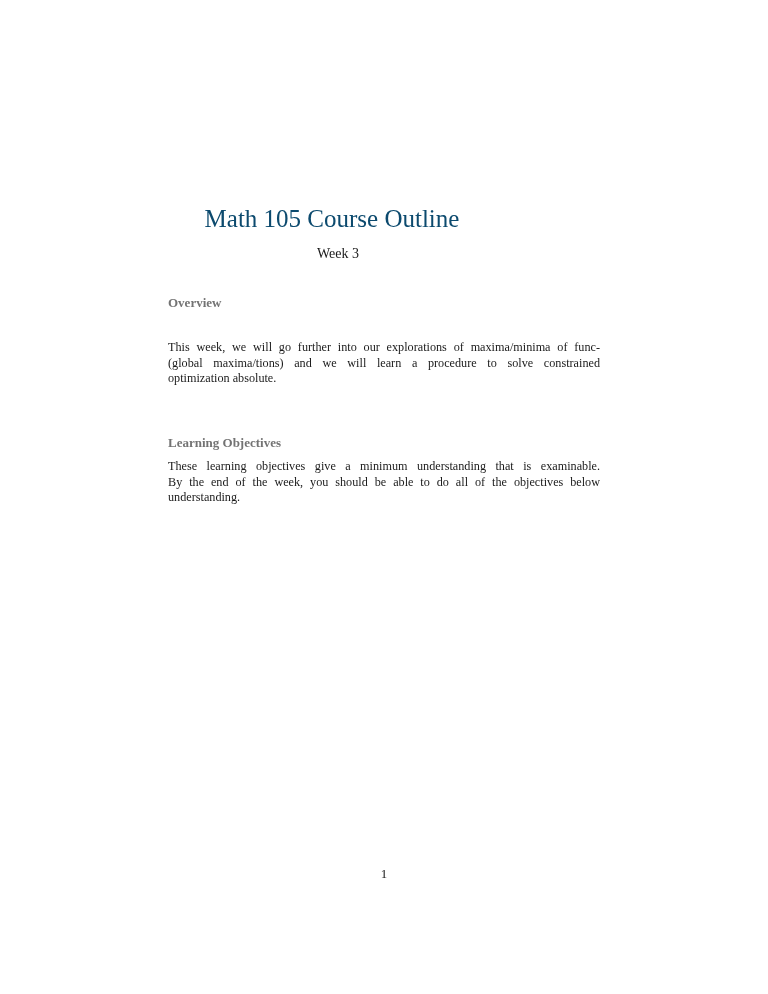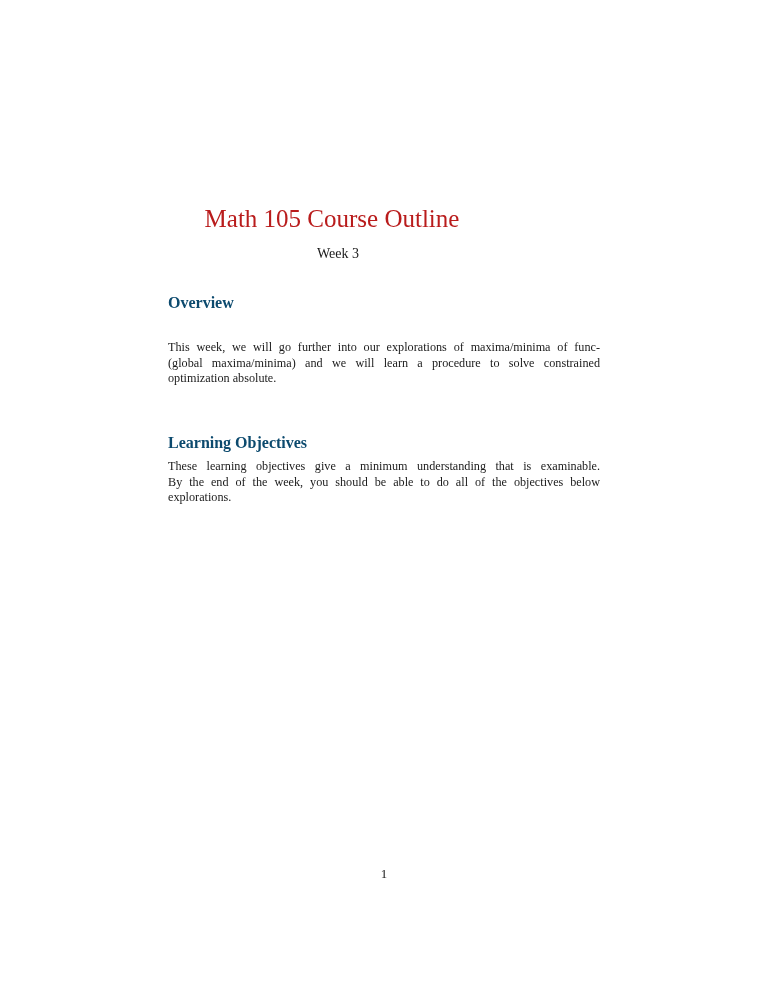--- a/index.html
+++ b/index.html
@@ -5,31 +5,31 @@
   html, body { margin: 0; padding: 0; background: #ffffff; }
   body {
     width: 768px; height: 994px; position: relative; overflow: hidden;
     font-family: "DejaVu Serif", "Liberation Serif", serif;
     color: #1a1a1a;
   }
   .page { position: absolute; left: 0; top: 0; width: 768px; height: 994px; }
   .title {
     position: absolute; left: 0; width: 664px; top: 204px;
     text-align: center; font-family: "Liberation Serif", serif;
-    font-size: 25px; line-height: 30px; color: #b91c1c;
+    font-size: 25px; line-height: 30px; color: #0c4a6e;
   }
   .subtitle {
     position: absolute; left: 0; width: 676px; top: 245px;
     text-align: center; font-family: "Liberation Serif", serif;
     font-size: 14px; line-height: 18px;
   }
   .heading {
     position: absolute; left: 168px;
     font-family: "Liberation Serif", serif; font-weight: bold;
-    font-size: 16px; line-height: 22px; color: #0c4a6e;
+    font-size: 13px; line-height: 22px; color: #737373;
   }
   .para {
     position: absolute; left: 168px; width: 432px;
     font-family: "Liberation Serif", serif;
     font-size: 12.2px; line-height: 15.5px; text-align: justify;
     color: #1a1a1a;
     margin-top: 12px;
   }
   .para .line { display: block; text-align: justify; text-align-last: justify; white-space: nowrap; }
   .para .line.last { text-align-last: left; }
@@ -41,25 +41,25 @@
 </head>
 <body>
 
 <div class="page">
   <div class="title">Math 105 Course Outline</div>
   <div class="subtitle">Week 3</div>
 
   <div class="heading" style="top:292px;">Overview</div>
   <div class="para" style="top:328px;">
     <span class="line">This week, we will go further into our explorations of maxima/minima of func-</span>
-    <span class="line">(global maxima/minima) and we will learn a procedure to solve constrained</span>
+    <span class="line">(global maxima/tions) and we will learn a procedure to solve constrained</span>
     <span class="line last">optimization absolute.</span>
   </div>
 
   <div class="heading" style="top:412px;margin-top:20px;">Learning Objectives</div>
   <div class="para" style="top:447px;">
     <span class="line">These learning objectives give a minimum understanding that is examinable.</span>
     <span class="line">By the end of the week, you should be able to do all of the objectives below</span>
-    <span class="line last">explorations.</span>
+    <span class="line last">understanding.</span>
   </div>
 
   <div class="pagenum">1</div>
 </div>
 
 </body></html>

